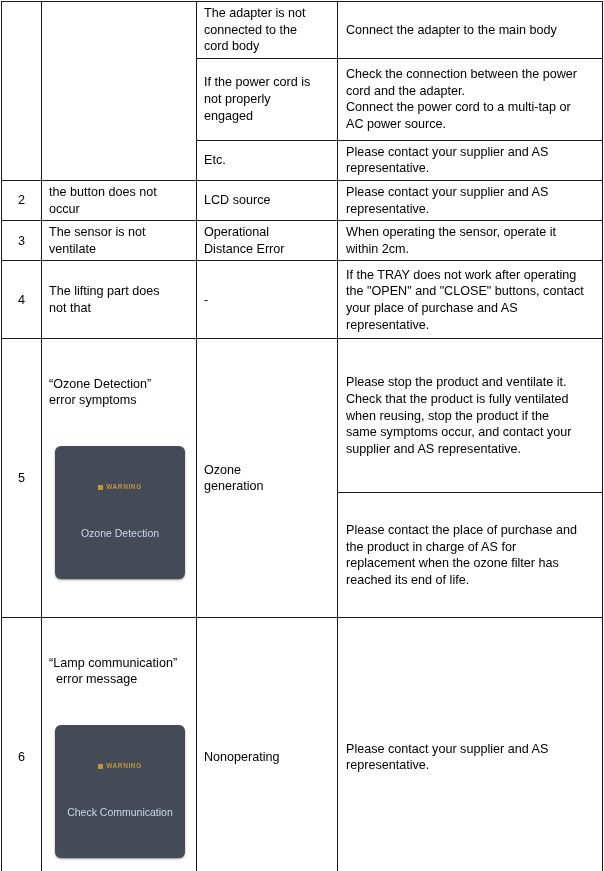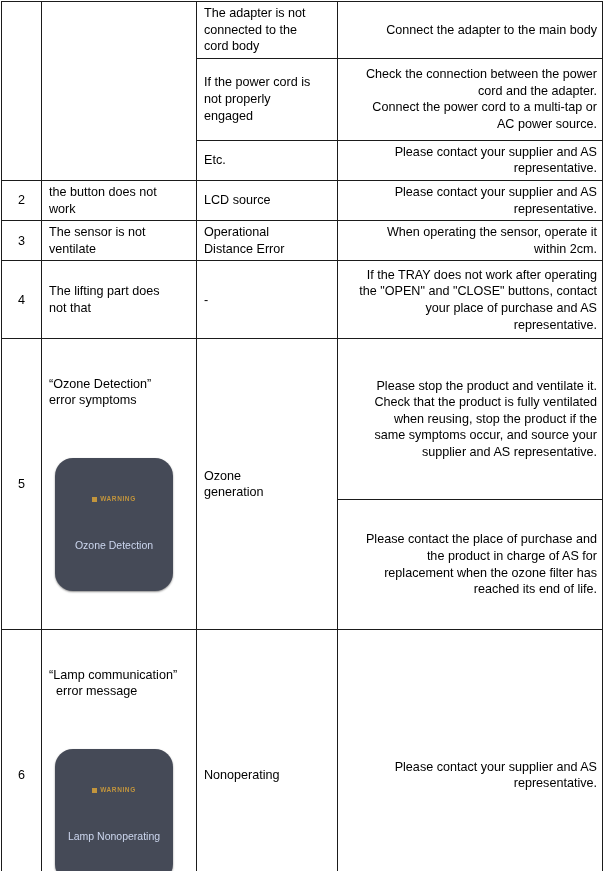--- a/index.html
+++ b/index.html
@@ -1,27 +1,27 @@
 <!DOCTYPE html>
 <html><head>
 <meta charset="utf-8">
 <style>
   html,body{margin:0;padding:0;background:#ffffff;}
   body{width:604px;height:871px;font-family:"Liberation Sans",sans-serif;color:#000;}
   table.troubleshoot{border-collapse:collapse;table-layout:fixed;width:601px;margin:1px 0 0 1px;}
   td{border:1.5px solid #1b1b1b;vertical-align:middle;font-size:12.6px;line-height:1.32;
      padding:3px 5px 3px 7px;white-space:pre-wrap;overflow:hidden;word-wrap:break-word;}
   td.num{text-align:center;padding:2px;}
-  td.sol{padding-left:8px;text-align:right;}
+  td.sol{padding-left:8px;}
   
   tr.hr1a{height:56px} tr.hr1b{height:82px} tr.hr1c{height:33px}
   tr.hr2{height:35px}  tr.hr3{height:36px}  tr.hr4{height:78px}
   tr.hr5a{height:86px} tr.hr5b{height:72px} tr.hr6{height:84px}
   
-  .warn-badge{width:118px;border-radius:18px;background:#454a57;margin:16px 0 2px 6px;
+  .warn-badge{width:130px;border-radius:6px;background:#454a57;margin:4px 0 2px 6px;
               padding:4px 0 5px 0;text-align:center;box-shadow:0 1px 2px rgba(0,0,0,.45);}
   .warn-top{display:flex;justify-content:center;align-items:center;gap:3px;
             font-size:6.5px;letter-spacing:.6px;color:#c2953d;font-weight:bold;}
   .warn-ico{display:inline-block;width:5px;height:5px;background:#c2953d;}
   .warn-label{font-size:10.5px;color:#ccd6ee;margin-top:2px;}
   .prob-text{white-space:pre-wrap;}
 </style>
 </head>
 <body>
 
@@ -53,21 +53,21 @@
   </tr>
   <tr class="hr1c">
     <td>Etc.</td>
     <td class="sol">Please contact your supplier and AS
 representative.</td>
   </tr>
 
   <tr class="hr2">
     <td class="num">2</td>
     <td>the button does not
-work</td>
+occur</td>
     <td>LCD source</td>
     <td class="sol">Please contact your supplier and AS
 representative.</td>
   </tr>
 
   <tr class="hr3">
     <td class="num">3</td>
     <td>The sensor is not
 ventilate</td>
     <td>Operational
@@ -95,38 +95,38 @@
       <div class="warn-badge">
         <div class="warn-top"><span class="warn-ico"></span><span>WARNING</span></div>
         <div class="warn-label">Ozone Detection</div>
       </div>
     </td>
     <td rowspan="2">Ozone
 generation</td>
     <td class="sol">Please stop the product and ventilate it.
 Check that the product is fully ventilated
 when reusing, stop the product if the
-same symptoms occur, and source your
+same symptoms occur, and contact your
 supplier and AS representative.</td>
   </tr>
   <tr class="hr5b">
     <td class="sol">Please contact the place of purchase and
 the product in charge of AS for
 replacement when the ozone filter has
 reached its end of life.</td>
   </tr>
 
   <tr class="hr6">
     <td class="num">6</td>
     <td>
       <div class="prob-text">“Lamp communication”
   error message</div>
       <div class="warn-badge">
         <div class="warn-top"><span class="warn-ico"></span><span>WARNING</span></div>
-        <div class="warn-label">Lamp Nonoperating</div>
+        <div class="warn-label">Check Communication</div>
       </div>
     </td>
     <td>Nonoperating</td>
     <td class="sol">Please contact your supplier and AS
 representative.</td>
   </tr>
 
 </tbody>
   </table>
 

